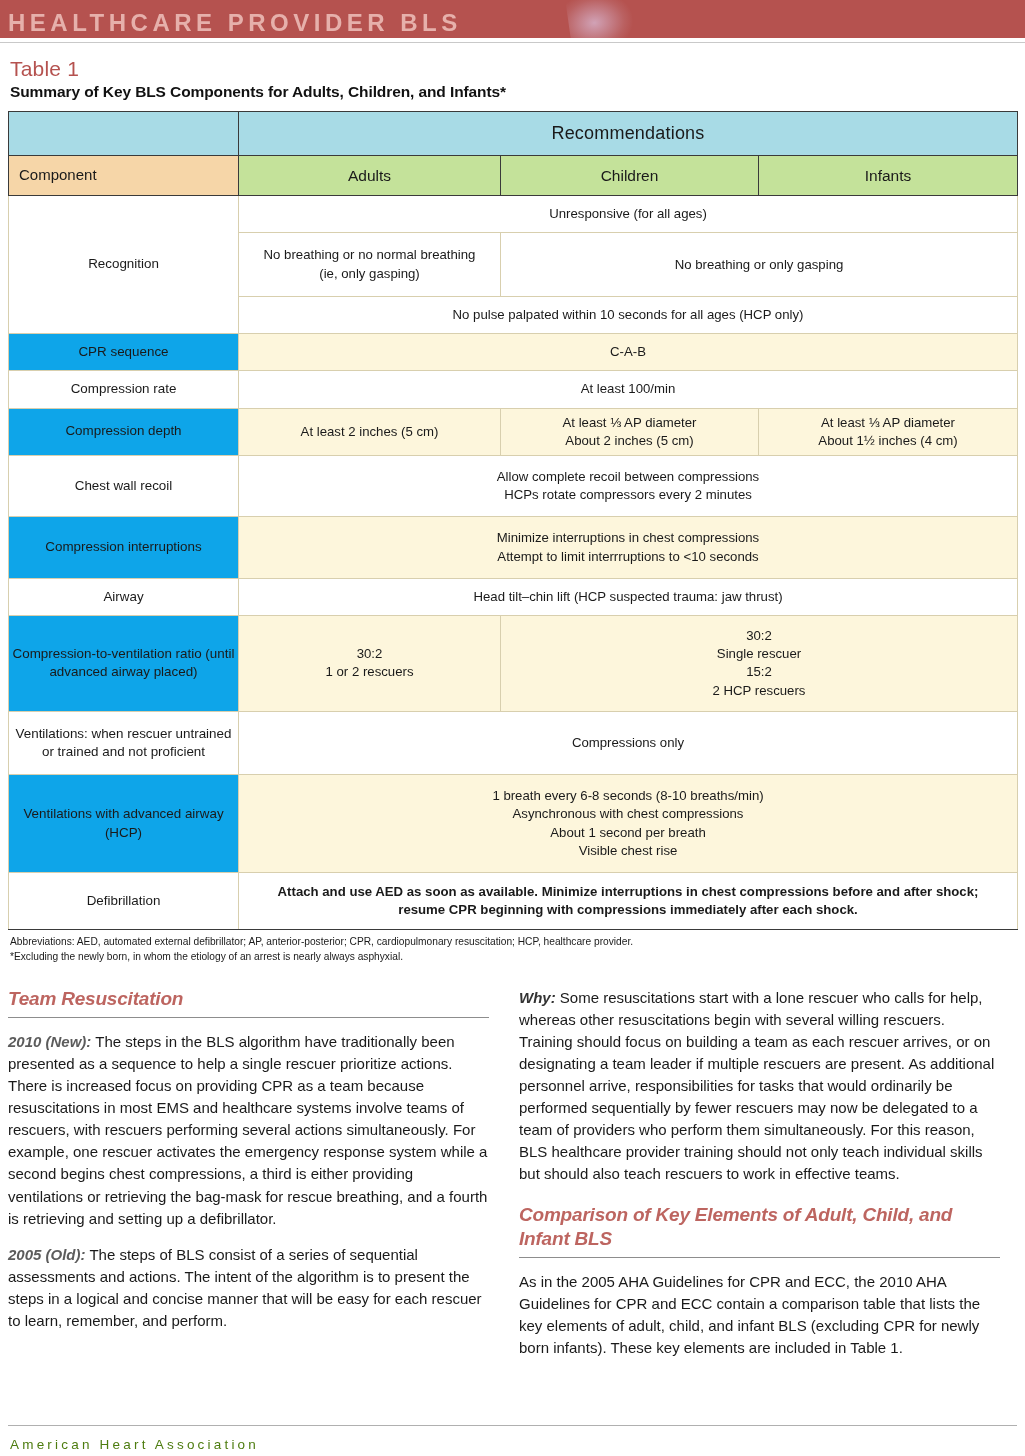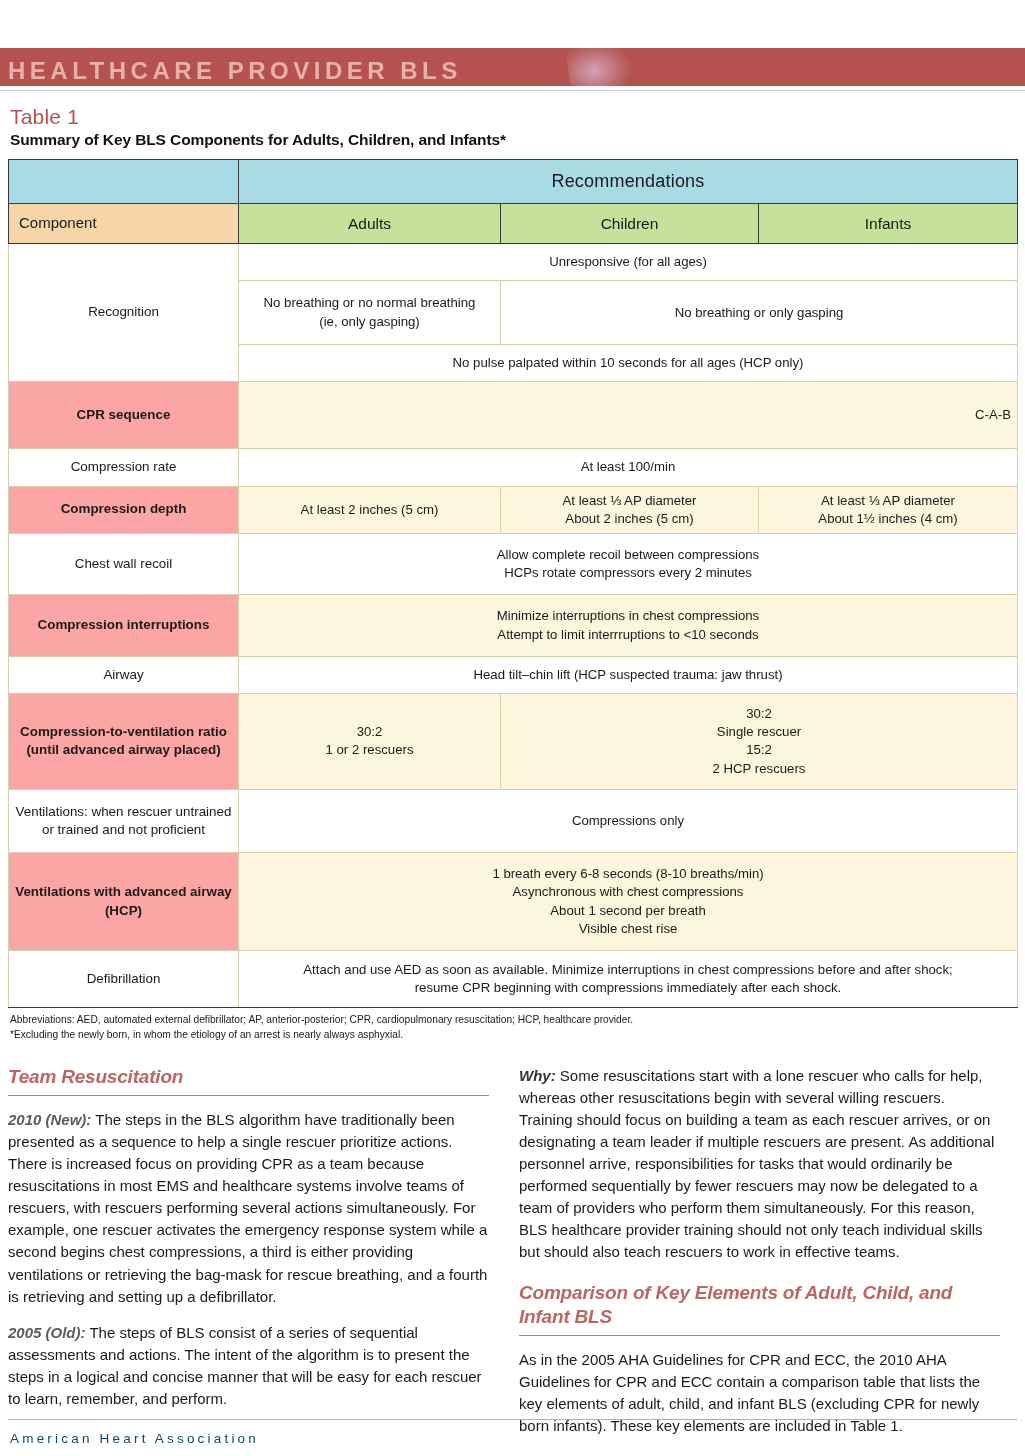--- a/index.html
+++ b/index.html
@@ -15,21 +15,20 @@
     position: relative;
     overflow: hidden;
   }
 
   
   .banner {
     position: relative;
     height: 38px;
     background: #b5524f;
     overflow: hidden;
-    margin-top: 48px;
   }
   .banner-title {
     position: absolute;
     left: 8px;
     top: 9px;
     font-size: 24px;
     font-weight: bold;
     letter-spacing: 4.5px;
     color: #e6b0ab;
     white-space: nowrap;
@@ -120,21 +119,21 @@
   td.rowlabel {
     text-align: left;
     font-weight: bold;
     font-size: 13.4px;
     padding-left: 10px;
     line-height: 1.32;
     border-left: 1.5px solid #3a3a3a;
     border-right: 1px solid #d8cfae;
   }
   td.rowlabel.plain { background: #ffffff; }
-  td.rowlabel.tint  { background: #fca5a5; font-weight: bold; }
+  td.rowlabel.tint  { background: #0ea5e9; }
 
   td.cell { background: #ffffff; }
   td.cell.tint { background: #fdf6dc; }
 
   td.edge-r { border-right: 1.5px solid #3a3a3a; }
 
   .sub { display: block; }
   .gap { height: 9px; }
 
   
@@ -191,22 +190,22 @@
     bottom: 0;
     width: 1025px;
   }
   .footer-rule {
     border-top: 1px solid #b0b0b0;
     margin: 0 8px;
   }
   .footer-text {
     font-size: 13.5px;
     letter-spacing: 3.2px;
-    color: #0c4a6e;
-    padding: 11px 0 10px 10px;
+    color: #4d7c0f;
+    padding: 11px 0 4px 10px;
   }
 </style>
 </head>
 <body>
 
 <div class="banner">
   <div class="banner-title">HEALTHCARE PROVIDER BLS</div>
   <div class="banner-mark"></div>
 </div>
 <div class="banner-rule"></div>
@@ -244,21 +243,21 @@
       <tr>
         <td class="cell" style="padding:13px 16px;">No breathing or no normal breathing (ie, only gasping)</td>
         <td class="cell edge-r" colspan="2">No breathing or only gasping</td>
       </tr>
       <tr>
         <td class="cell edge-r" colspan="3" style="padding:9px 6px;">No pulse palpated within 10 seconds for all ages (HCP only)</td>
       </tr>
 
       <tr>
         <td class="rowlabel tint">CPR sequence</td>
-        <td class="cell tint edge-r" colspan="3" style="padding:24px 6px;text-align:right;">C-A-B</td>
+        <td class="cell tint edge-r" colspan="3" style="padding:9px 6px;">C-A-B</td>
       </tr>
 
       <tr>
         <td class="rowlabel plain">Compression rate</td>
         <td class="cell edge-r" colspan="3" style="padding:9px 6px;">At least 100/min</td>
       </tr>
 
       <tr>
         <td class="rowlabel tint">Compression depth</td>
         <td class="cell tint" style="padding:14px 6px;">At least 2 inches (5 cm)</td>
@@ -321,21 +320,21 @@
           <span class="sub">1 breath every 6-8 seconds (8-10 breaths/min)</span>
           <span class="gap"></span>
           <span class="sub">Asynchronous with chest compressions</span>
           <span class="sub">About 1 second per breath</span>
           <span class="sub">Visible chest rise</span>
         </td>
       </tr>
 
       <tr>
         <td class="rowlabel plain" style="border-bottom:1.5px solid #3a3a3a;">Defibrillation</td>
-        <td class="cell edge-r" colspan="3" style="padding:10px 10px;border-bottom:1.5px solid #3a3a3a;">
+        <td class="cell edge-r" colspan="3" style="padding:10px 10px;border-bottom:1.5px solid #3a3a3a;font-weight:bold;">
           <span class="sub">Attach and use AED as soon as available. Minimize interruptions in chest compressions before and after shock;</span>
           <span class="sub">resume CPR beginning with compressions immediately after each shock.</span>
         </td>
       </tr>
     </tbody>
   </table>
 
   <div class="footnotes">
     <div>Abbreviations: AED, automated external defibrillator; AP, anterior-posterior; CPR, cardiopulmonary resuscitation; HCP, healthcare provider.</div>
     <div>*Excluding the newly born, in whom the etiology of an arrest is nearly always asphyxial.</div>

